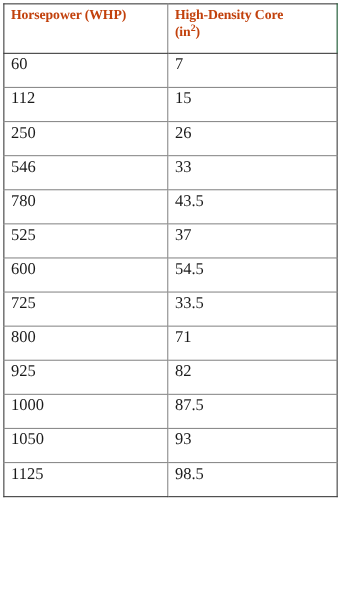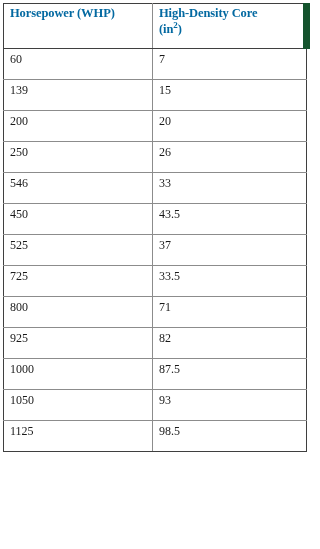--- a/index.html
+++ b/index.html
@@ -42,29 +42,29 @@
     background: #ffffff;
   }
 
   .spec-table thead th {
     font-weight: bold;
     font-size: 12.5px;
     line-height: 15.5px;
     height: 40px;
     border-bottom: 1px solid #3f3f3f;
     border-top: 1px solid #3f3f3f;
-    color: #0369a1;
+    color: #c2410c;
     letter-spacing: -0.1px;
   }
   .spec-table thead th.h-left { border-left: 1px solid #3f3f3f; }
-  .spec-table thead th.h-right { border-right: 7px solid #14532d; }
+  .spec-table thead th.h-right { border-right: 1px solid #14532d; }
 
   .spec-table tbody td {
     font-weight: normal;
-    font-size: 12px;
+    font-size: 15px;
     line-height: 16px;
     height: 26px;
     color: #1a1a1a;
   }
   .spec-table tbody tr:last-child td {
     border-bottom: 1px solid #3f3f3f;
   }
   .spec-table tbody td.col-left  { border-left: 1px solid #3f3f3f; }
   .spec-table tbody td.col-right { border-right: 1px solid #3f3f3f; }
 
@@ -95,42 +95,42 @@
           <span class="hdr-line2"><span>(in</span><span class="unit-sup">2</span><span>)</span></span>
         </th>
       </tr>
     </thead>
     <tbody>
       <tr>
         <td class="col-left">60</td>
         <td class="col-right">7</td>
       </tr>
       <tr>
-        <td class="col-left">139</td>
+        <td class="col-left">112</td>
         <td class="col-right">15</td>
-      </tr>
-      <tr>
-        <td class="col-left">200</td>
-        <td class="col-right">20</td>
       </tr>
       <tr>
         <td class="col-left">250</td>
         <td class="col-right">26</td>
       </tr>
       <tr>
         <td class="col-left">546</td>
         <td class="col-right">33</td>
       </tr>
       <tr>
-        <td class="col-left">450</td>
+        <td class="col-left">780</td>
         <td class="col-right">43.5</td>
       </tr>
       <tr>
         <td class="col-left">525</td>
         <td class="col-right">37</td>
+      </tr>
+      <tr>
+        <td class="col-left">600</td>
+        <td class="col-right">54.5</td>
       </tr>
       <tr>
         <td class="col-left">725</td>
         <td class="col-right">33.5</td>
       </tr>
       <tr>
         <td class="col-left">800</td>
         <td class="col-right">71</td>
       </tr>
       <tr>

